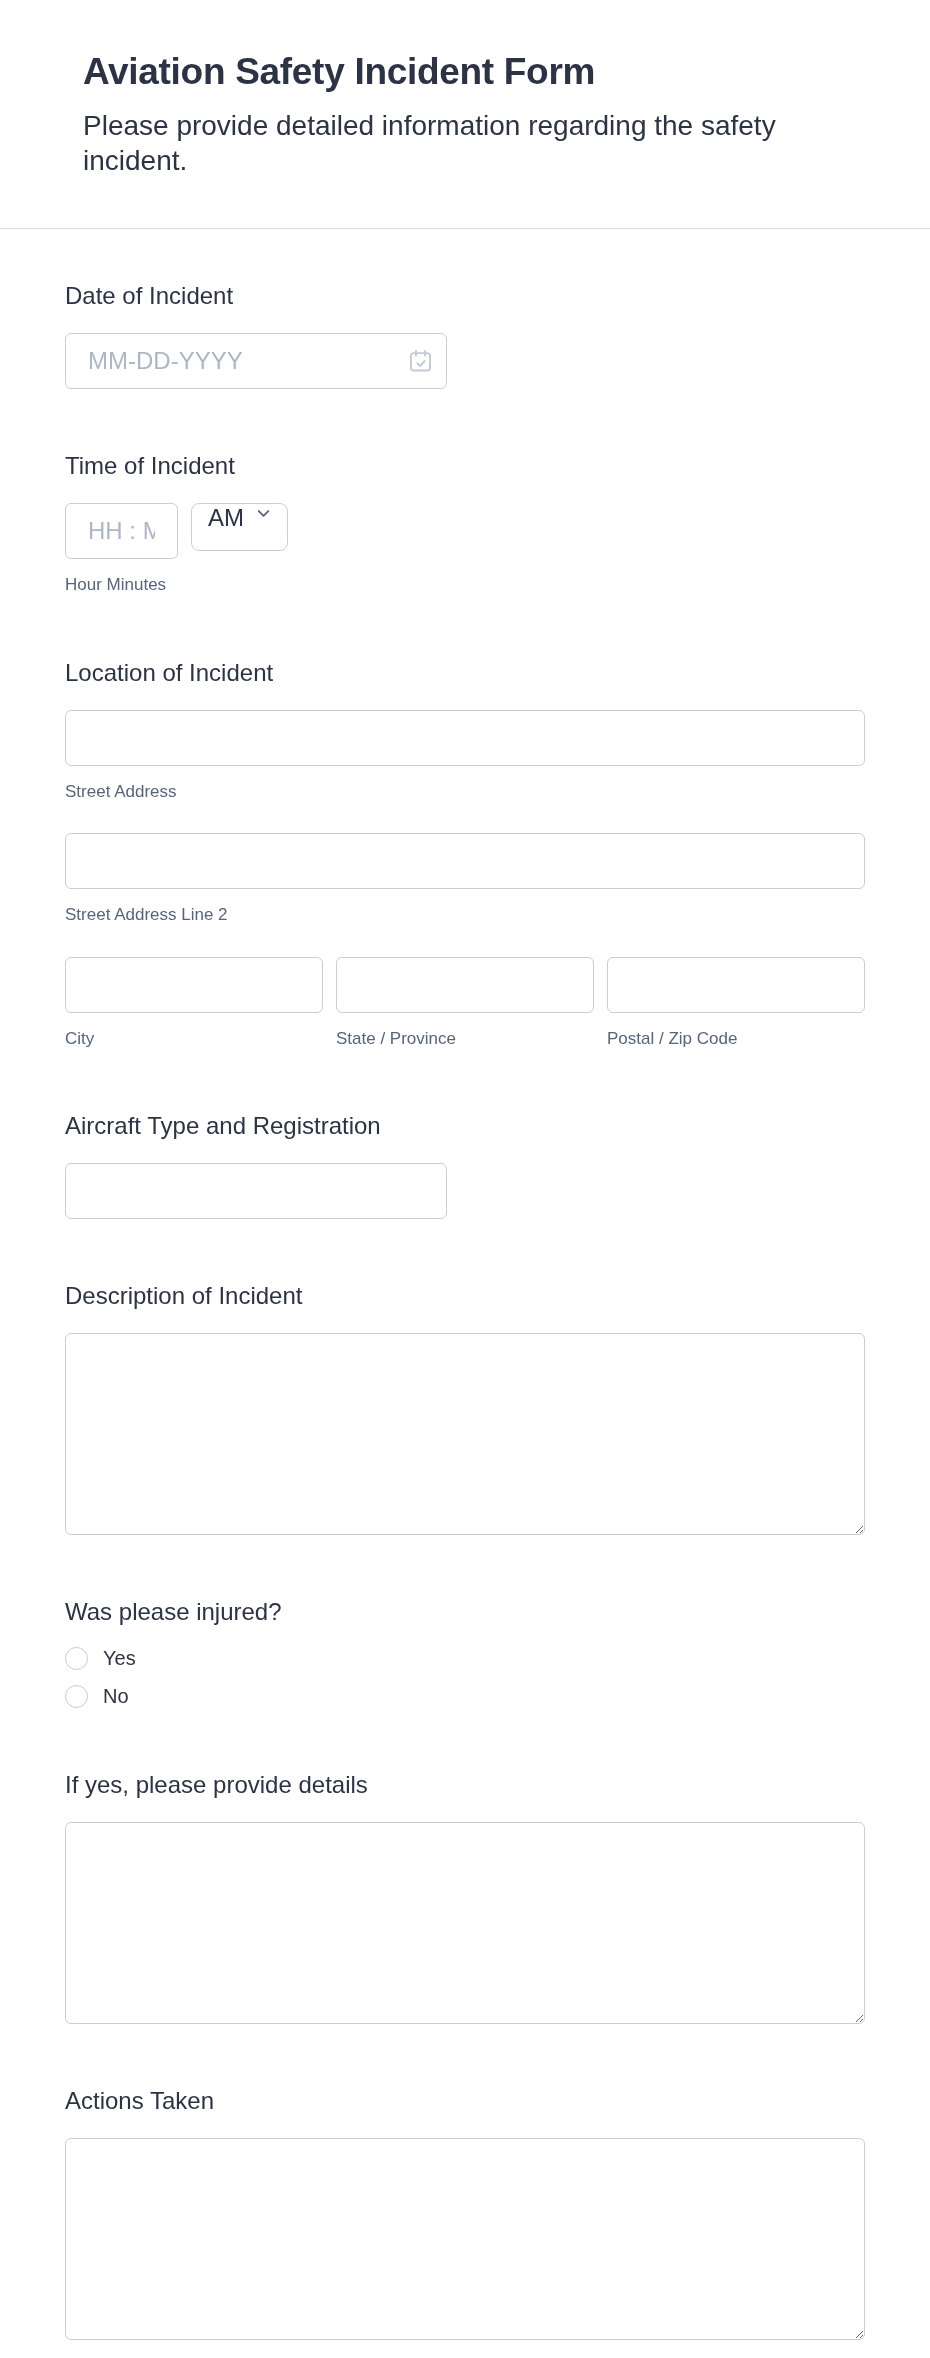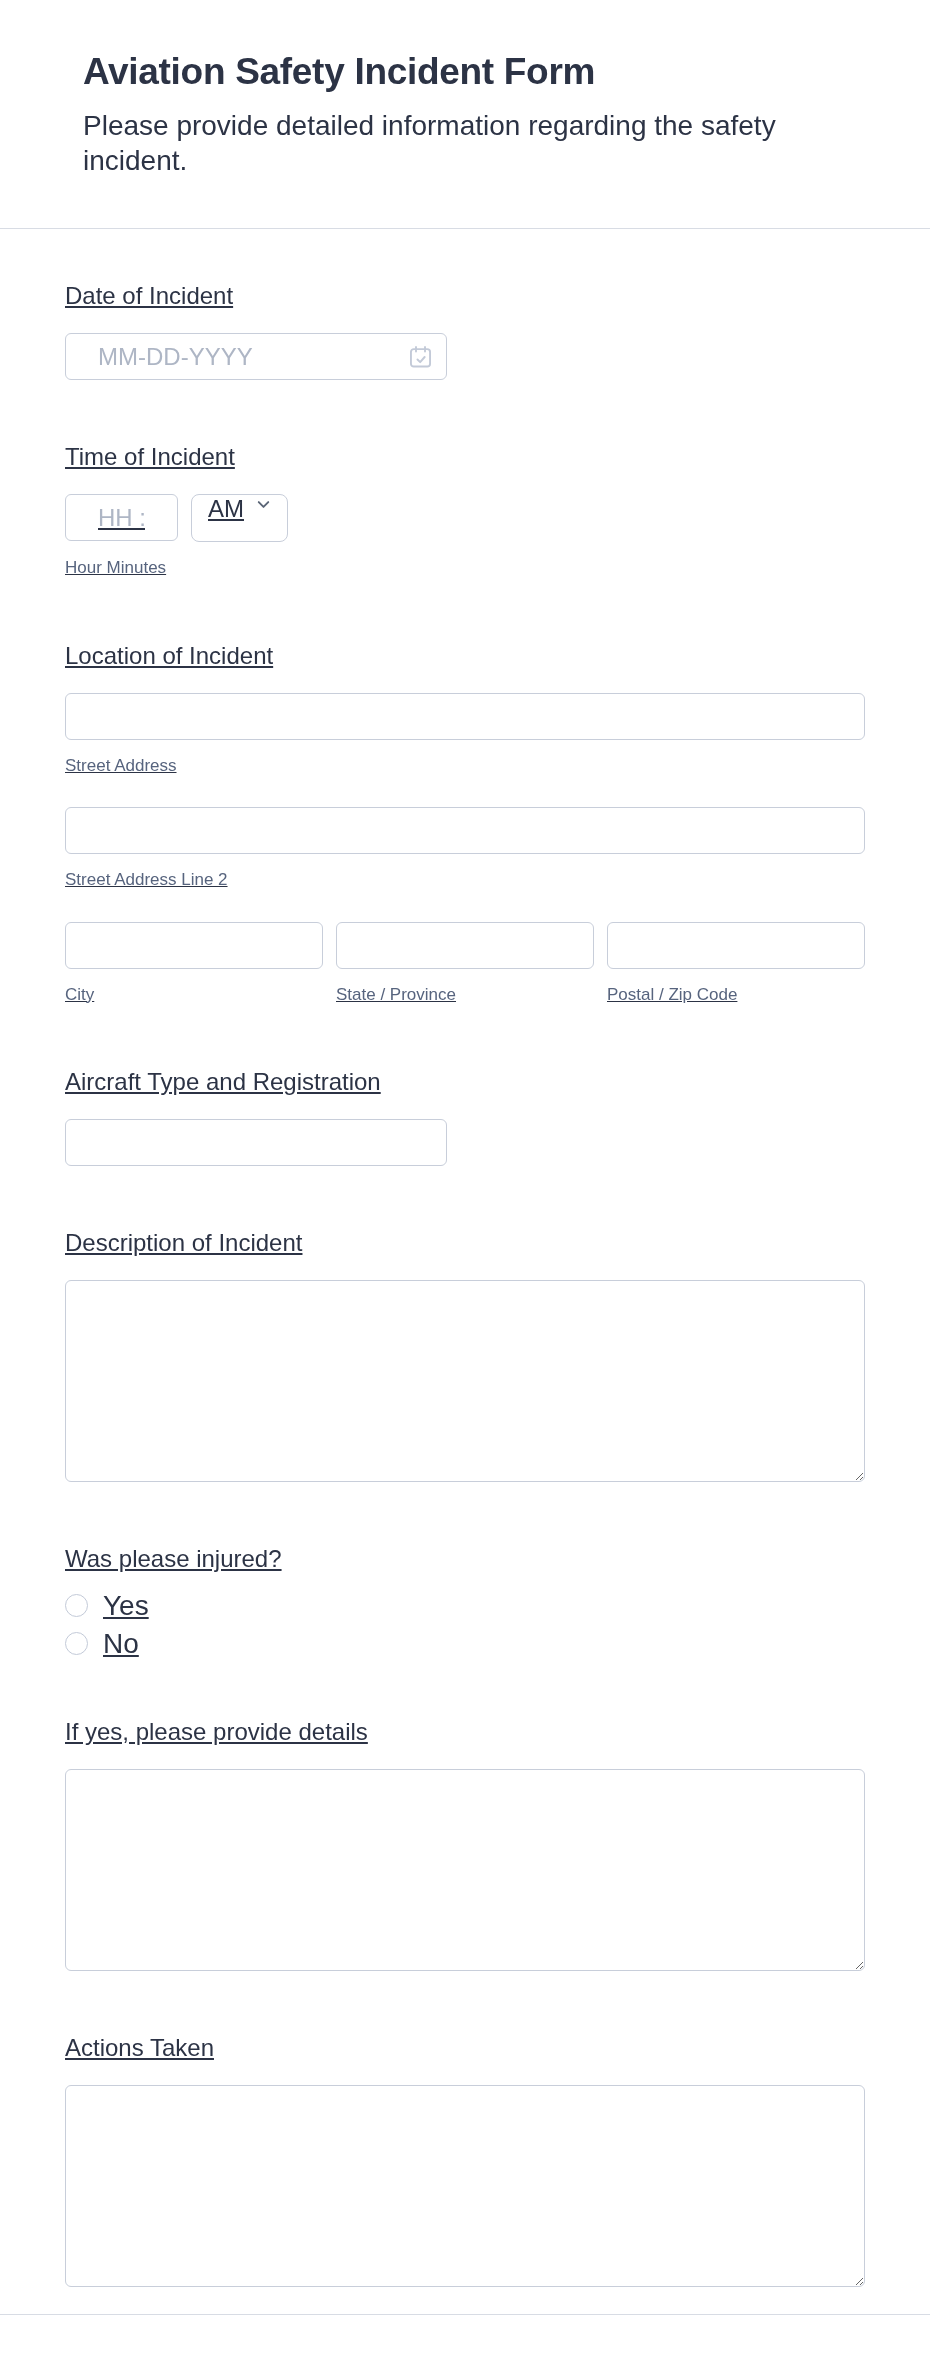--- a/index.html
+++ b/index.html
@@ -29,21 +29,21 @@
   }
   .section-divider {
     border: none;
     border-top: 1px solid #D8DCE4;
     height: 0;
     width: 100%;
   }
 
   
   .form-body { padding: 52px 65px 0; }
-  .question { margin-bottom: 62px; text-decoration: underline; }
+  .question { margin-bottom: 62px; }
   .q-label {
     font-size: 24px;
     font-weight: 500;
     color: #2C3345;
     line-height: 30px;
     margin-bottom: 22px;
   }
   .sublabel {
     font-size: 17px;
     color: #57647E;
@@ -53,21 +53,21 @@
 
   input.text, textarea.text {
     font-family: "Liberation Sans", sans-serif;
     font-size: 24px;
     color: #2C3345;
     border: 1px solid #C8CEDA;
     border-radius: 6px;
     background: #fff;
     outline: none;
   }
-  input.text { height: 47px; padding: 0 32px; }
+  input.text { height: 56px; padding: 0 22px; }
   input.text::placeholder, textarea.text::placeholder { color: #AEB6C5; opacity: 1; }
   textarea.text {
     width: 100%;
     height: 202px;
     padding: 12px 15px;
     resize: vertical;
     display: block;
   }
 
   
@@ -123,21 +123,21 @@
     cursor: pointer;
   }
   .radio-option:last-child { margin-bottom: 8px; }
   .radio-circle {
     width: 23px; height: 23px;
     border: 1px solid #C3CAD8;
     border-radius: 50%;
     background: #fff;
     flex: 0 0 auto;
   }
-  .radio-text { font-size: 28px; color: #2C3345; line-height: 23px; }
+  .radio-text { font-size: 20px; color: #2C3345; line-height: 23px; }
 
   
   .submit-section {
     padding: 46px 65px 48px;
     display: flex;
     justify-content: center;
   }
   .submit-btn {
     width: 226px;
     height: 62px;

